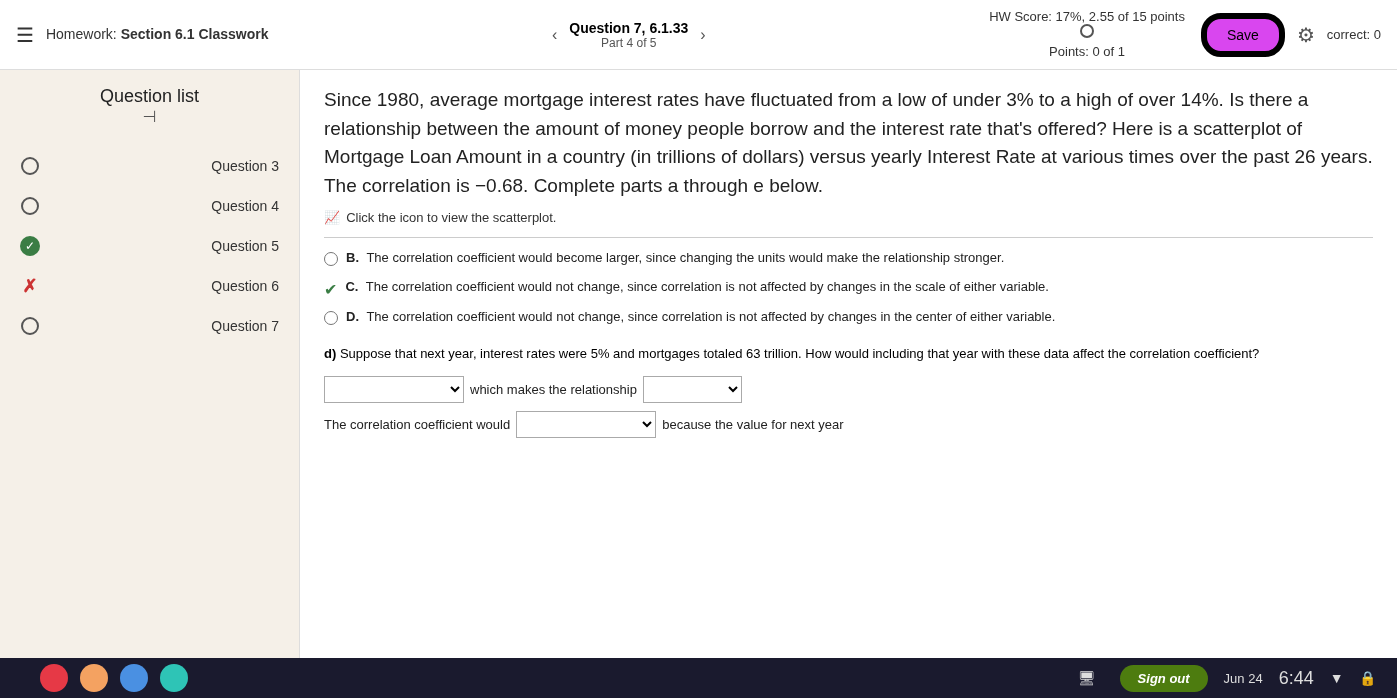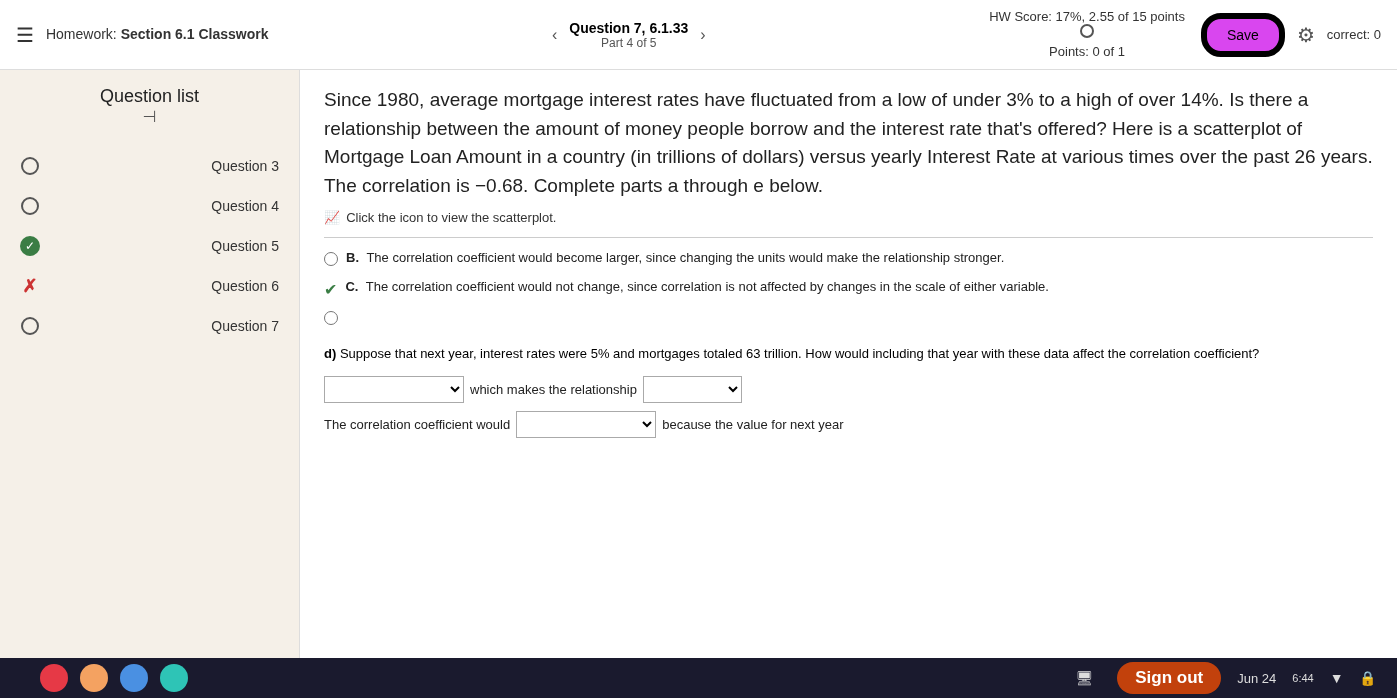--- a/index.html
+++ b/index.html
@@ -332,35 +332,36 @@
       display: flex;
       align-items: center;
       justify-content: center;
       cursor: pointer;
     }
     .sys-icon-red { background: #e63946; }
     .sys-icon-orange { background: #f4a261; }
     .sys-icon-blue { background: #4a90e2; }
     .sys-icon-teal { background: #2ec4b6; }
     .signout-btn {
-      background: #c2410c;
+      background: #4d7c0f;
       border: none;
       border-radius: 20px;
       padding: 6px 18px;
-      font-size: 17px;
+      font-size: 13px;
       color: #fff;
       cursor: pointer;
       font-weight: bold;
+      font-style: italic;
     }
     .date-label {
       font-size: 13px;
       color: #ddd;
     }
     .time-label {
-      font-size: 11px;
+      font-size: 18px;
       color: #ddd;
       text-align: center;
     }
     .wifi-icon {
       color: #ddd;
       font-size: 14px;
     }
     .monitor-icon {
       color: #ddd;
       font-size: 14px;
@@ -467,20 +468,24 @@
         <span>
           <span class="option-label">C.</span>
           <span>The correlation coefficient would not change, since correlation is not affected by changes in the scale of either variable.</span>
         </span>
       </div>
 
       <div class="option-row">
         <div class="option-radio">
           <input type="radio" name="part_c_answer" value="D" style="">
         </div>
+        <span>
+          <span class="option-label">D.</span>
+          <span>The correlation coefficient would not change, since correlation is not affected by changes in the center of either variable.</span>
+        </span>
       </div>
     </div>
 
     <div class="part-d-text">
       <strong>d)</strong> <span>Suppose that next year, interest rates were 5% and mortgages totaled 63 trillion. How would including that year with these data affect the correlation coefficient?</span>
     </div>
 
     <div class="inline-form">
       <select class="inline-select">
         <option value=""></option>

